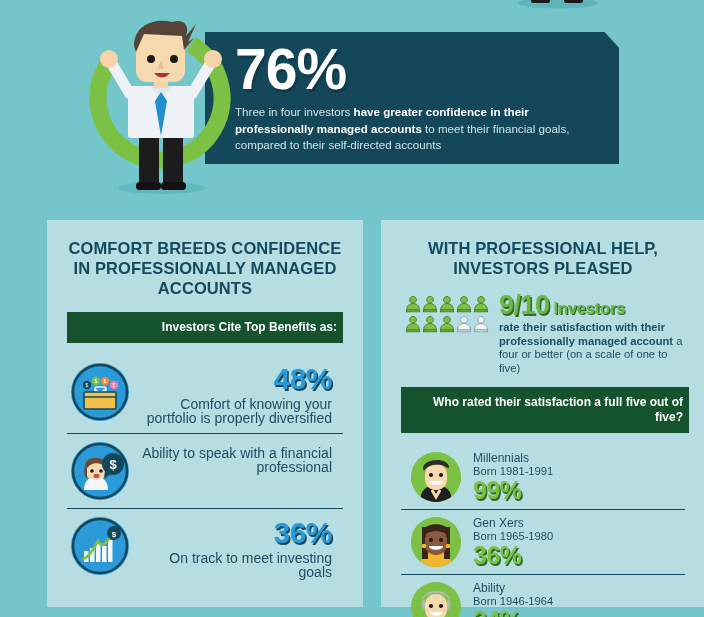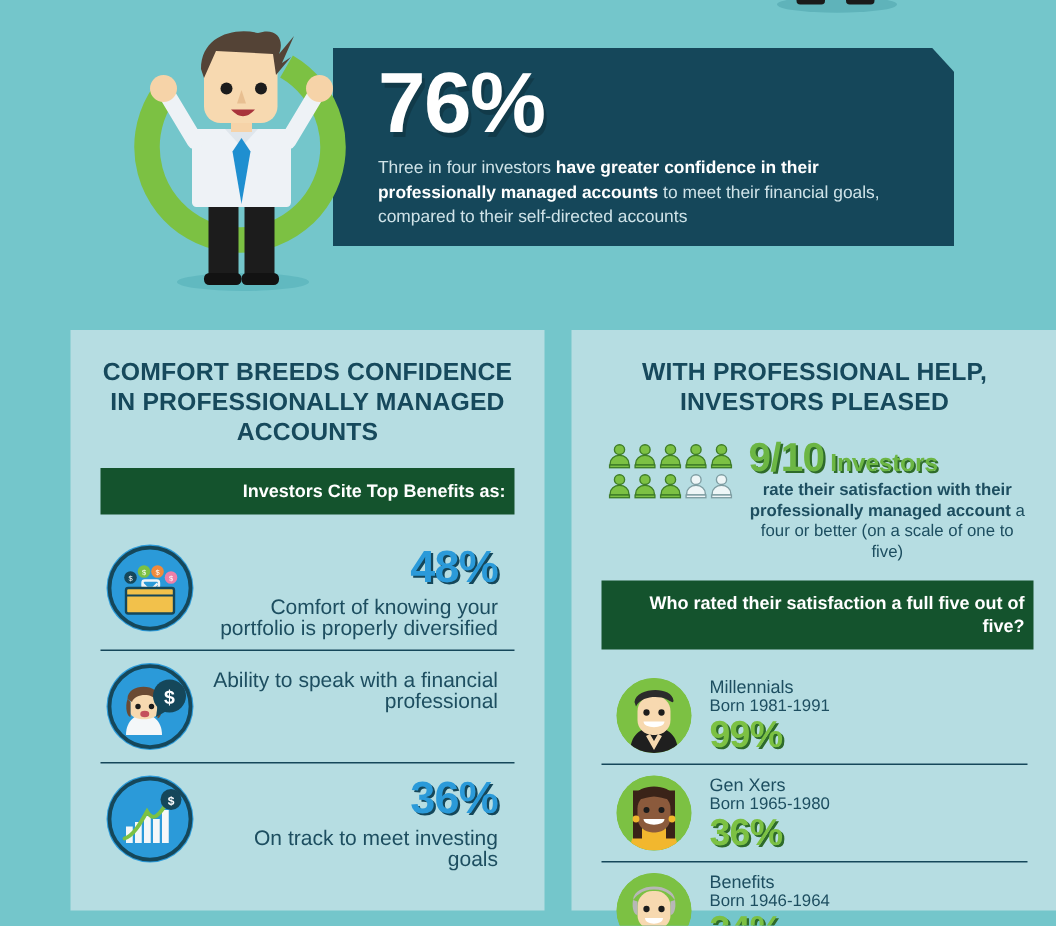--- a/index.html
+++ b/index.html
@@ -16,21 +16,21 @@
   }
 
   
   .hero {
     position: relative;
     height: 200px;
     width: 704px;
   }
   .hero-banner {
     position: absolute;
-    left: 222px;
+    left: 205px;
     top: 32px;
     width: 414px;
     height: 132px;
     background: #15475a;
     -webkit-clip-path: polygon(0 0, 96.5% 0, 100% 12%, 100% 100%, 0 100%);
     clip-path: polygon(0 0, 96.5% 0, 100% 12%, 100% 100%, 0 100%);
     box-sizing: border-box;
     padding: 6px 34px 0 30px;
   }
   .hero-stat {
@@ -175,21 +175,20 @@
     text-shadow: 1.2px 1.2px 0 #2e6b2a;
     display: inline-block;
     margin-left: 4px;
   }
   .ratio-desc {
     color: #1d4e60;
     font-size: 11.2px;
     line-height: 13.6px;
     margin-top: 2px;
     max-width: 185px;
-    text-align: center;
   }
   .ratio-desc b { font-weight: bold; }
 
   
   .gen-row {
     display: flex;
     align-items: center;
     gap: 12px;
     padding: 6px 0 6px 10px;
   }
@@ -468,19 +467,19 @@
           <path d="M11 18 C12 6, 38 6, 39 18 C37 16, 34 11, 25 11 C16 11, 13 16, 11 18 Z" fill="#b7b7b7"></path>
           <path d="M11 18 C10 24, 12 28, 14 28 L14 19 Z" fill="#b7b7b7"></path>
           <path d="M39 18 C40 24, 38 28, 36 28 L36 19 Z" fill="#b7b7b7"></path>
           <circle cx="20" cy="24" r="2.1" fill="#1c1c1c"></circle>
           <circle cx="30" cy="24" r="2.1" fill="#1c1c1c"></circle>
           <path d="M19 30 L31 30 C31 35, 19 35, 19 30 Z" fill="#ffffff"></path>
           <path d="M18 38 L25 44 L32 38" stroke="#6f80ab" stroke-width="3" fill="none"></path>
         </svg>
       </div>
       <div>
-        <div class="gen-name">Benefits</div>
+        <div class="gen-name">Ability</div>
         <div class="gen-born">Born 1946-1964</div>
         <div class="gen-pct">34%</div>
       </div>
     </div>
   </div>
 </div>
 
 </body></html>

